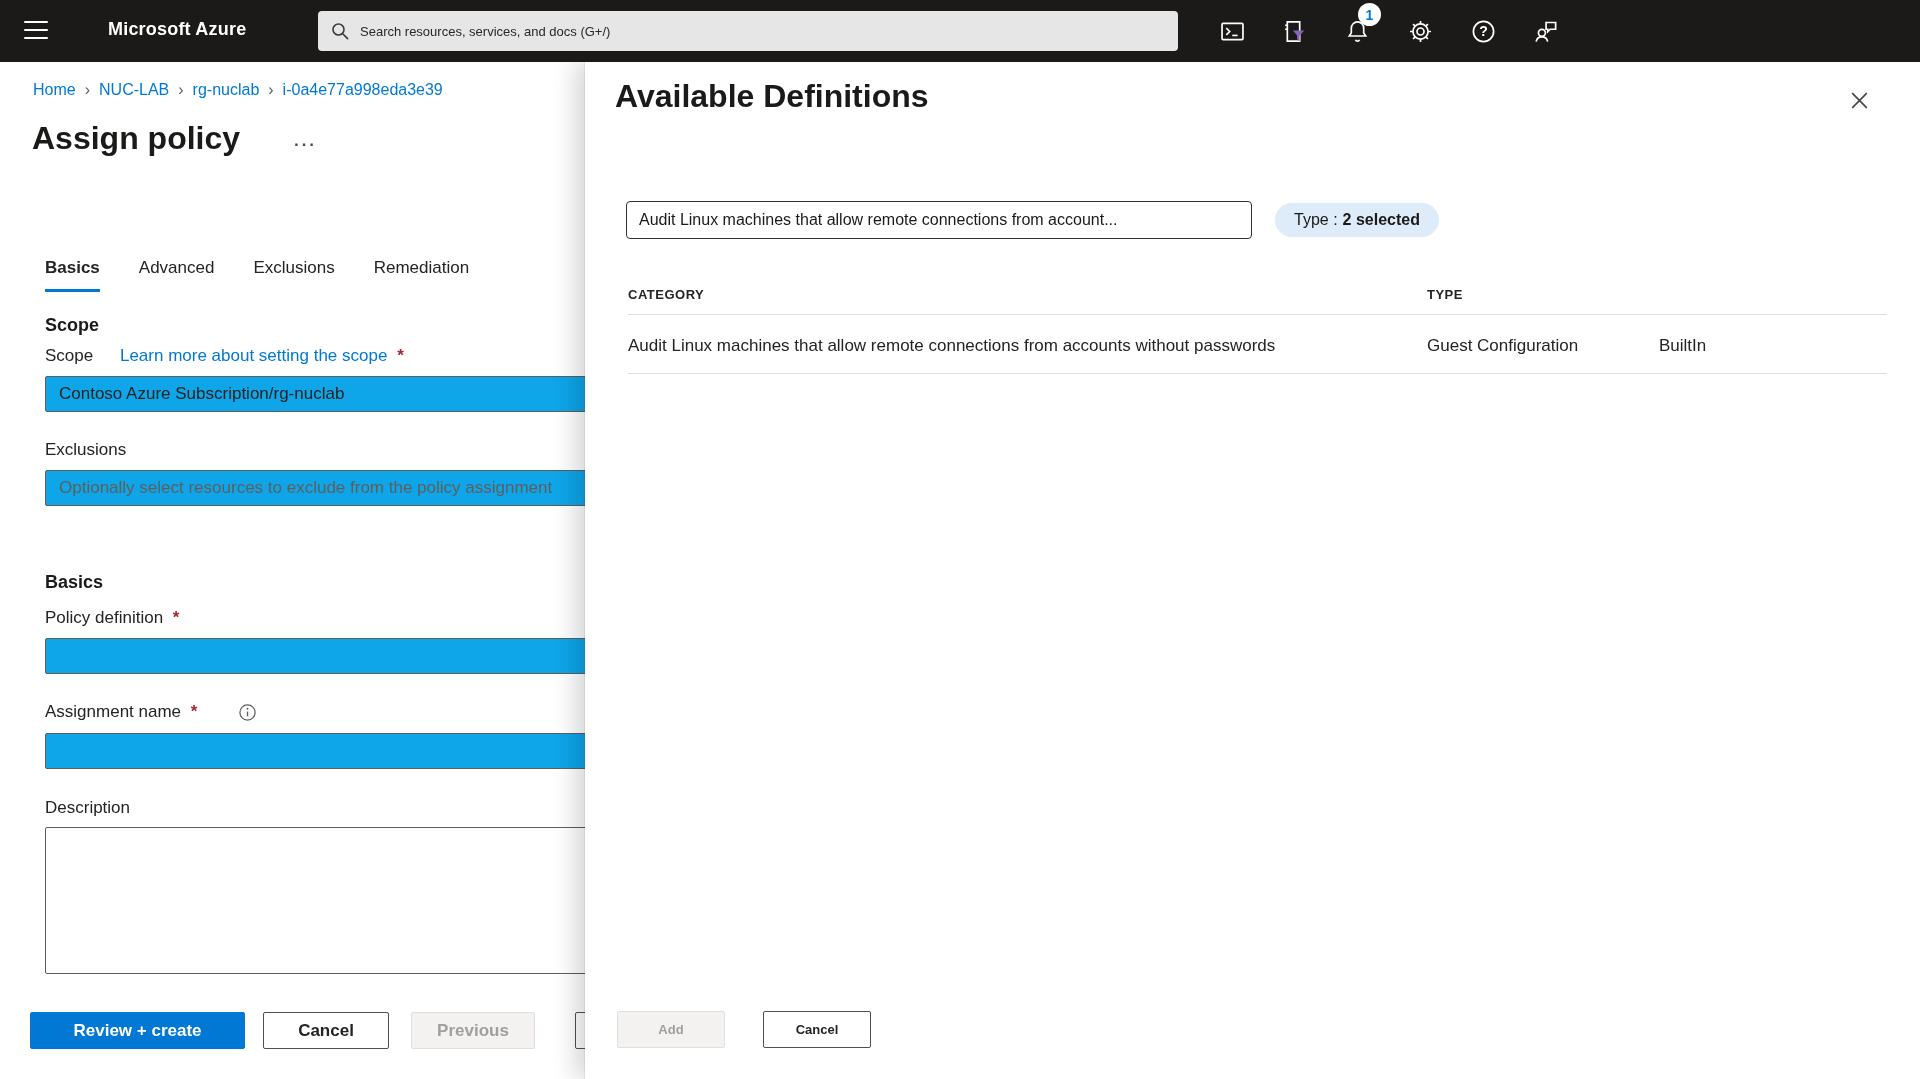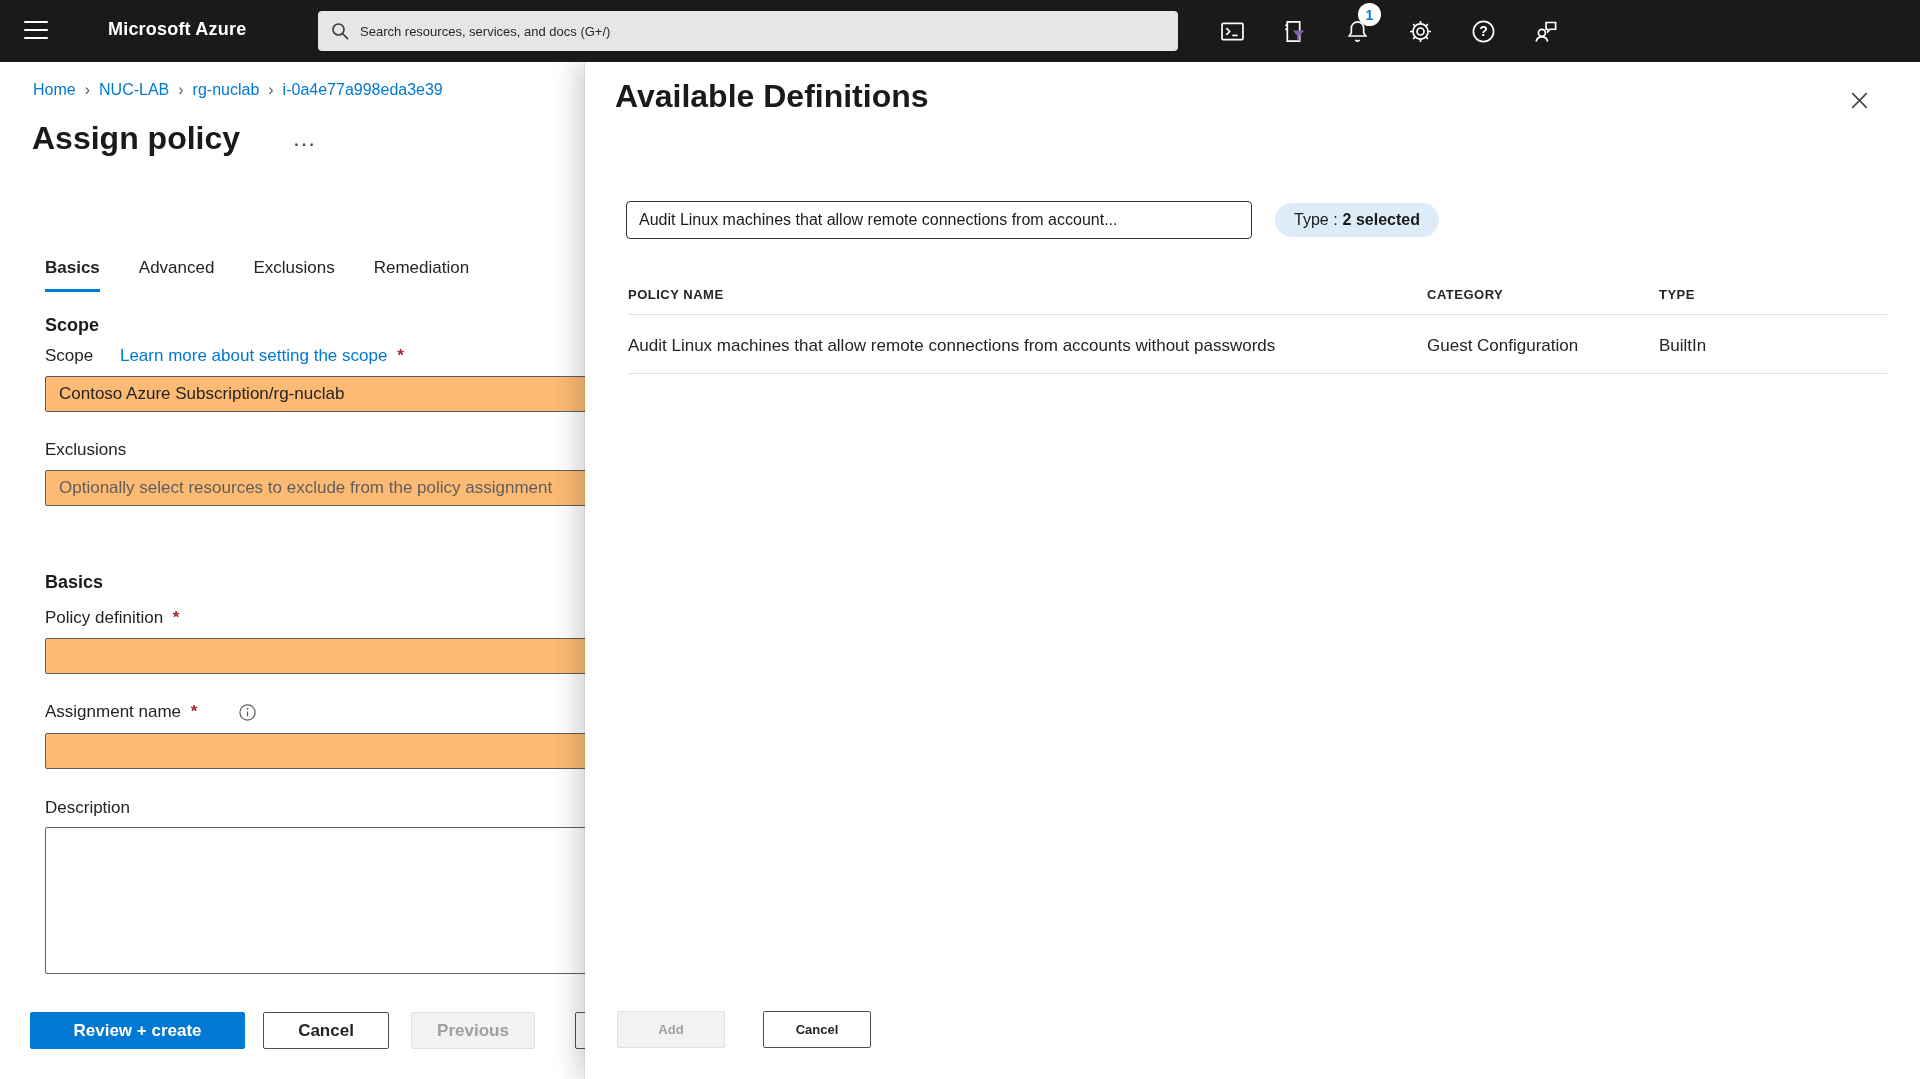--- a/index.html
+++ b/index.html
@@ -34,21 +34,21 @@
 
   .tabs { position:absolute; left:45px; top:196px; display:flex; gap:39px; font-size:17px; }
   .tab { padding-bottom:11px; cursor:pointer; color:#252423; border-bottom:3px solid transparent; }
   .tab.active { font-weight:700; border-bottom-color:#0078d4; }
 
   .sec-heading { position:absolute; left:45px; font-size:18px; font-weight:700; color:#1b1a19; }
   .field-label { position:absolute; left:45px; font-size:17px; color:#252423; white-space:nowrap; }
   .field-label a { color:#0078d4; text-decoration:none; cursor:pointer;text-align:right; }
   .req { color:#a4262c; font-weight:700; margin-left:5px; }
   .az-input { position:absolute; left:45px; width:745px; height:36px; border:1px solid #605e5c;
-              border-radius:2px; background:#fdba74; font-size:17px; color:#252423; padding:0 13px;
+              border-radius:2px; background:#0ea5e9; font-size:17px; color:#252423; padding:0 13px;
               font-family:inherit; outline:none; }
   .az-input::placeholder { color:#605e5c; opacity:1; }
   .az-textarea { position:absolute; left:45px; width:745px; height:147px; border:1px solid #605e5c;
                  border-radius:2px; background:#fff; font-size:17px; padding:8px 13px;
                  font-family:inherit; resize:none; outline:none; }
   .info-ic { position:absolute; left:238px; top:641px; cursor:pointer; }
 
   .page-footer { position:absolute; left:0; top:940px; width:1920px; height:77px; background:#fff; }
   .btn { position:absolute; top:10px; height:37px; border-radius:2px; font-size:17px; font-weight:600;
          font-family:inherit; display:flex; align-items:center; justify-content:center; cursor:pointer; }
@@ -213,21 +213,20 @@
 
   <input class="panel-search" value="Audit Linux machines that allow remote connections from account..." style="">
 
   <div class="filter-pill">
     <span>Type :</span>
     <b>2 selected</b>
   </div>
 
   <div class="tbl">
     <div class="tbl-head">
-      <div>POLICY NAME</div>
       <div>CATEGORY</div>
       <div>TYPE</div>
     </div>
     <div class="tbl-row">
       <div>Audit Linux machines that allow remote connections from accounts without passwords</div>
       <div>Guest Configuration</div>
       <div>BuiltIn</div>
     </div>
   </div>
 

